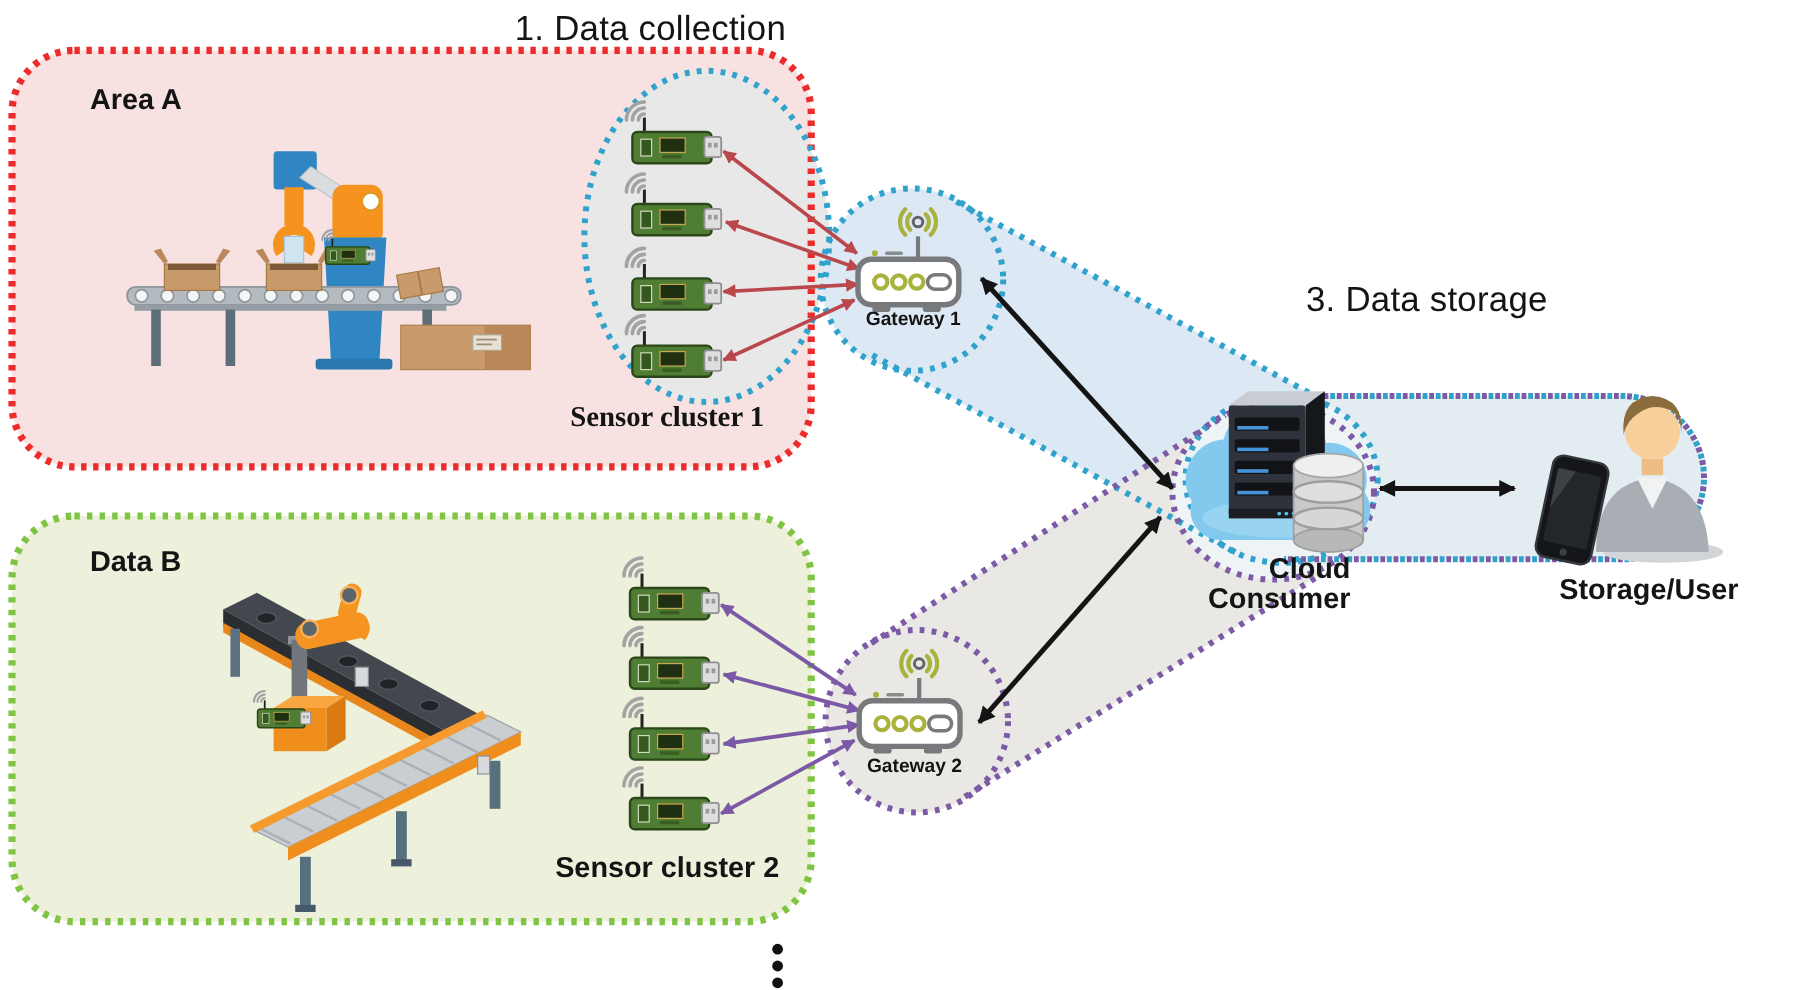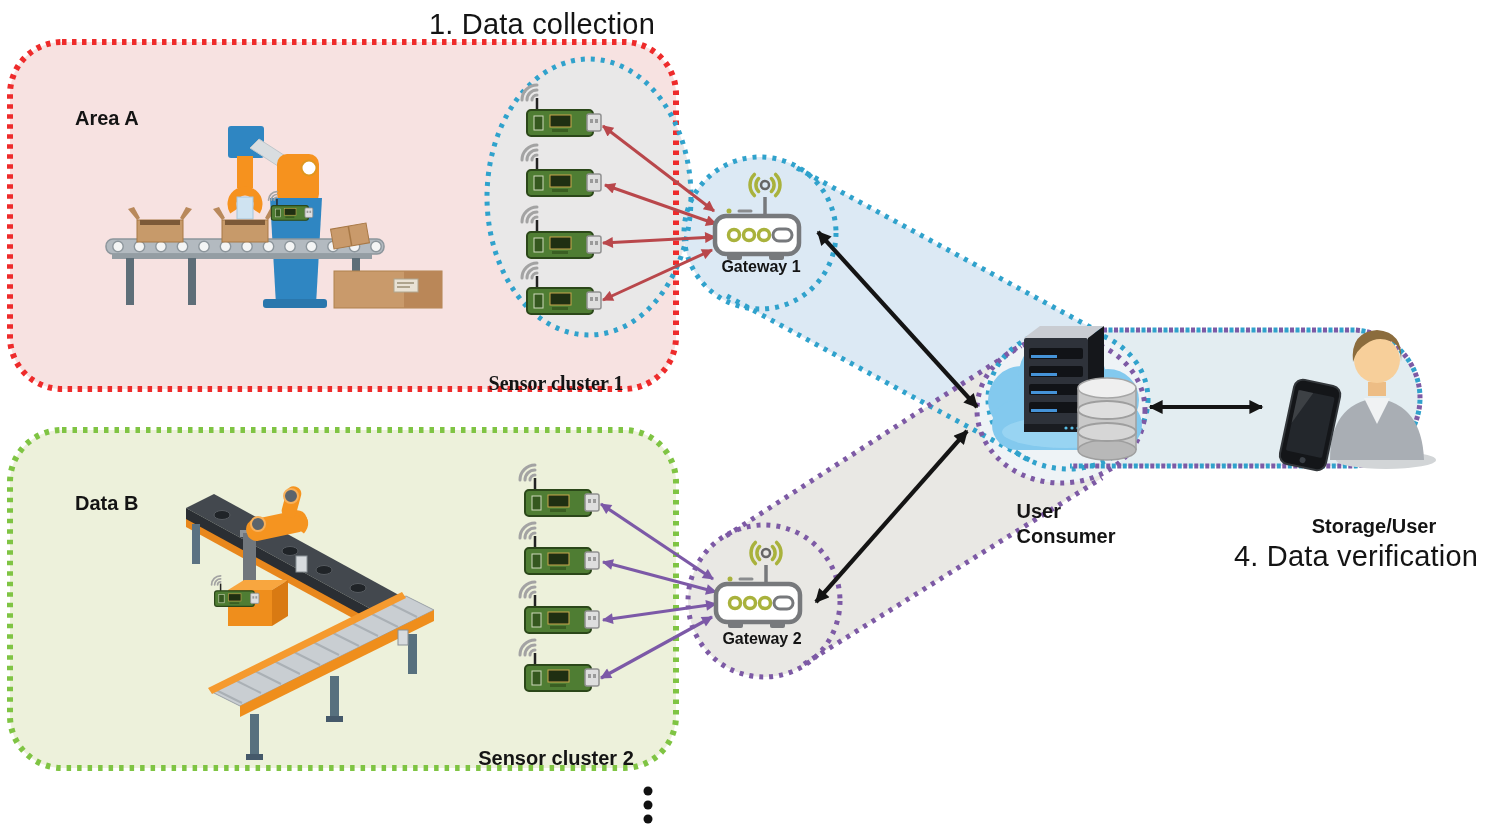--- a/index.html
+++ b/index.html
@@ -1,23 +1,23 @@
 <!DOCTYPE html>
 <html style="--c-text: #141414; --c-area_a_fill: #f7e2e1; --c-area_a_border: #ee2b2b; --c-area_b_fill: #edf1db; --c-area_b_border: #7fc443; --c-blue: #30a2cc; --c-blue_fill: #dce9f4; --c-gray_ellipse_fill: #e9e8e8; --c-purple: #7d5aa5; --c-purple_fill: #e9e8e4; --c-link_fill: #e3edf1; --c-cloud_zone_fill: #eef3f6; --c-arrow_red: #b9474b; --c-arrow_purple: #7c59a7; --c-arrow_black: #141414; --c-olive: #a9b23c; --c-router_gray: #77797c; --c-pcb_green: #4f7d33; --c-pcb_border: #2b4719; --c-wifi_gray: #a3a3a3; --c-cloud_blue: #83c9ee;"><head>
 <meta charset="utf-8">
 <style>
   html,body{margin:0;padding:0;background:#fff;}
   .stage{position:relative;width:1505px;height:825px;background:#fff;overflow:hidden;
          font-family:"Liberation Sans",sans-serif;}
   .stage svg{position:absolute;left:0;top:0;}
   .lbl{position:absolute;color:var(--c-text,#141414);white-space:nowrap;z-index:5;}
   .step{font-size:29px;font-weight:400;letter-spacing:.2px;}
-  .zone{font-size:20px;font-weight:700;margin-top:37px;}
+  .zone{font-size:24px;font-weight:700;}
   .gw{font-size:16px;font-weight:700;}
-  .ctr{transform:translateX(-50%);text-align:left;}
+  .ctr{transform:translateX(-50%);text-align:right;}
   .cloudlbl{line-height:25px;}
   
   .fA{fill:var(--c-area_a_fill,#f7e2e1);} .fB{fill:var(--c-area_b_fill,#edf1db);}
   .fGray{fill:var(--c-gray_ellipse_fill,#e9e8e8);}
   .fBlue{fill:var(--c-blue_fill,#dce9f4);}
   .fPurple{fill:var(--c-purple_fill,#e9e8e4);}
   .fLink{fill:var(--c-link_fill,#e3edf1);}
   .fCloudZone{fill:var(--c-cloud_zone_fill,#eef3f6);}
   .fCloudBlue{fill:var(--c-cloud_blue,#83c9ee);}
   
@@ -307,31 +307,31 @@
   </g>
 
   <g fill="#111">
     <circle cx="648" cy="791" r="4.5"></circle>
     <circle cx="648" cy="805" r="4.5"></circle>
     <circle cx="648" cy="819" r="4.5"></circle>
   </g>
 </svg>
 
 <div class="lbl step ctr" style="left:542px;top:8px;">1. Data collection</div>
-<div class="lbl step ctr" style="left:1356px;top:540px;">4. Data verification</div>
+<div class="lbl step ctr" style="left:1189px;top:234px;">3. Data storage</div>
 
 <div class="lbl zone" style="left:75px;top:70px;">Area A</div>
 <div class="lbl zone" style="left:75px;top:455px;">Data B</div>
 
 <div class="lbl zone ctr" style="left:556px;top:335px;font-family:Liberation Serif, serif;">Sensor cluster 1</div>
 <div class="lbl zone ctr" style="left:556px;top:710px;">Sensor cluster 2</div>
 
 <div class="lbl gw ctr" style="left:761px;top:258px;">Gateway 1</div>
 <div class="lbl gw ctr" style="left:762px;top:630px;">Gateway 2</div>
 
 <div class="lbl zone ctr cloudlbl" style="left:1066px;top:462px;">
-  <div>User</div>
+  <div>Cloud</div>
   <div>Consumer</div>
 </div>
 
 <div class="lbl zone ctr" style="left:1374px;top:478px;">Storage/User</div>
 
 </div>
 
 </body></html>

